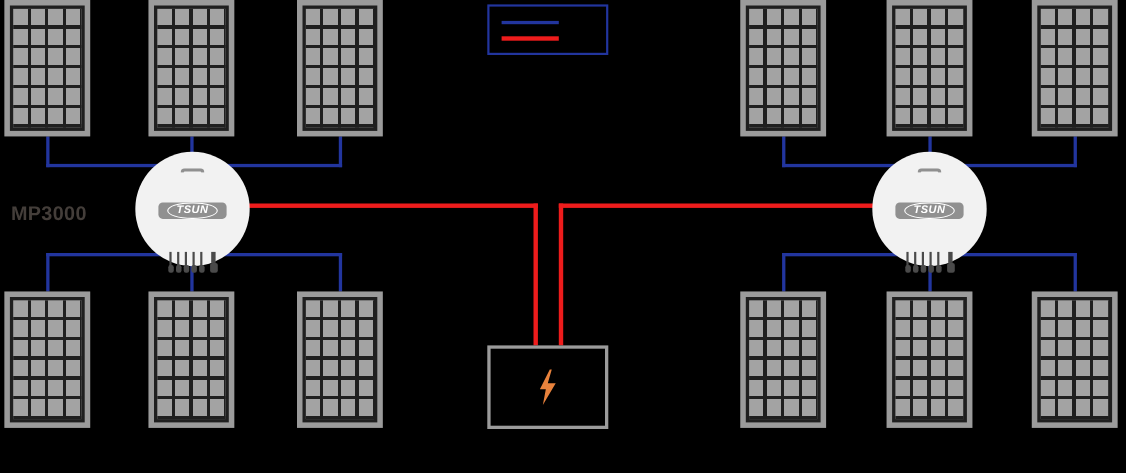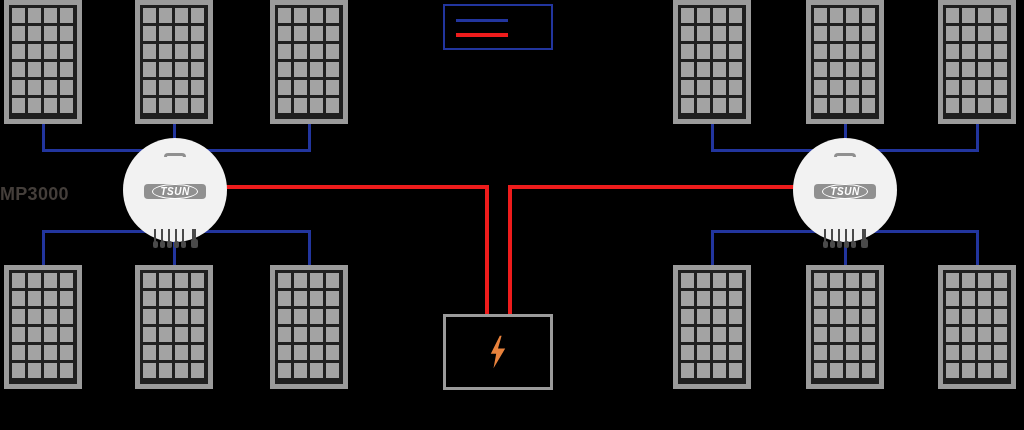--- a/index.html
+++ b/index.html
@@ -131,21 +131,21 @@
     display: flex;
     align-items: center;
     justify-content: center;
   }
   .bolt { width: 18px; height: 34px; }
   .bolt polygon { fill: var(--bolt-orange); }
 
   
   .label-mp {
     position: absolute;
-    left: 0; top: 184px;
+    left: 10px; top: 184px;
     color: var(--model-label);
     font-weight: 700;
     font-size: 18px;
     z-index: 4;
     letter-spacing: 0.3px;
   }
   .label-board {
     position: absolute;
     left: 397px; top: 402px;
     width: 200px;

